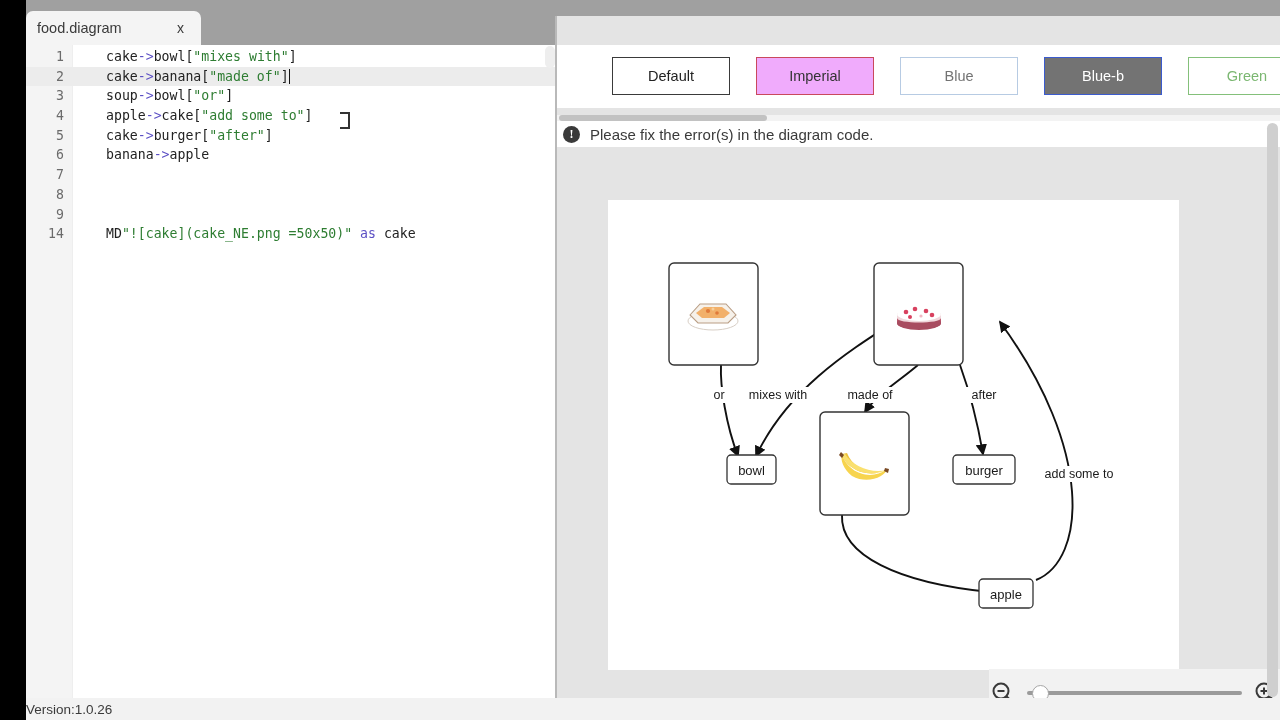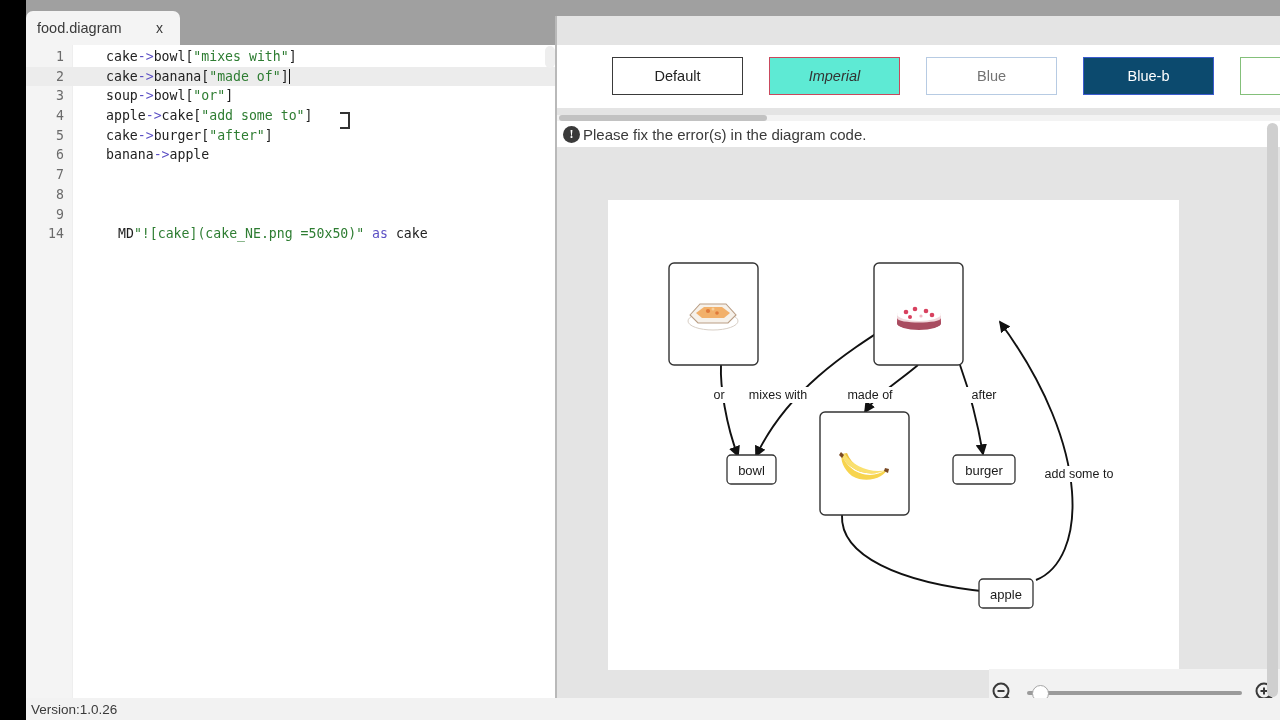--- a/index.html
+++ b/index.html
@@ -24,21 +24,21 @@
 
   
   .tabbar {
     position: absolute;
     left: 26px; top: 0; width: 1254px; height: 45px;
     background: #a0a0a0;
   }
   .tab {
     position: absolute;
     left: 0px; top: 11px;
-    width: 154px; height: 34px;
+    width: 175px; height: 34px;
     background: #f4f4f4;
     border-top-left-radius: 7px;
     border-top-right-radius: 7px;
     display: flex; align-items: center;
   }
   .tab-label {
     font-size: 14.5px;
     color: #3a3a3a;
     margin-left: 11px;
     white-space: nowrap;
@@ -79,21 +79,21 @@
     line-height: 19.7px;
   }
   .row .txt {
     position: absolute; left: 80px; top: 0;
     line-height: 19.7px;
     font-family: "DejaVu Sans Mono", monospace;
     font-size: 13.2px;
     white-space: pre;
     color: #222;
   }
-  .tk-id   { color: #1f1f1f; margin-left: 12px; }
+  .tk-id   { color: #1f1f1f; }
   .tk-arr  { color: #5b4fc4; }
   .tk-str  { color: #2e7d32; }
   .tk-kw   { color: #5b4fc4; }
   .caret {
     display: inline-block;
     width: 1px; height: 15px;
     background: #111;
     vertical-align: -3px;
   }
   .mouse-caret {
@@ -140,21 +140,21 @@
     left: 0; top: 29px; width: 723px; height: 63px;
     background: #ffffff;
   }
   .theme-row {
     position: absolute;
     left: 55px; top: 12px;
     display: flex;
     gap: 26px;
   }
   .theme-btn {
-    width: 131px; height: 38px;
+    width: 118px; height: 38px;
     background: #ffffff;
     display: flex; align-items: center; justify-content: center;
     font-size: 14.5px;
     cursor: pointer;
   }
   .theme-scrollbar {
     position: absolute;
     left: 2px; top: 99px;
     width: 208px; height: 6px;
     background: #c2c2c2;
@@ -178,21 +178,21 @@
     color: #ffffff;
     font-size: 12px; font-weight: bold;
     display: flex; align-items: center; justify-content: center;
     margin-left: 6px;
     font-family: "Liberation Serif", serif;
     line-height: 1;
   }
   .error-text {
     font-size: 15px;
     color: #3a3a3a;
-    margin-left: 3px;
+    margin-left: 10px;
   }
 
   .canvas-area {
     position: absolute;
     left: 0; top: 131px; width: 723px; height: 551px;
     background: #e4e4e4;
   }
   .diagram-sheet {
     position: absolute;
     left: 51px; top: 53px;
@@ -250,21 +250,20 @@
   .statusbar {
     position: absolute;
     left: 26px; top: 698px;
     width: 1254px; height: 22px;
     background: #f2f2f2;
     display: flex; align-items: center;
   }
   .status-text {
     font-size: 13.5px;
     color: #3a3a3a;
-    margin-left: 5px;
   }
 
   .node-label {
     font-family: "Liberation Sans", sans-serif;
     font-size: 13px;
     fill: #1a1a1a;
   }
   .edge-label {
     font-family: "Liberation Sans", sans-serif;
     font-size: 12.5px;
@@ -335,23 +334,23 @@
   </div>
   <div class="left-scroll-notch"></div>
 
   <div class="divider"></div>
 
   <div class="right-pane">
 
     <div class="theme-bar">
       <div class="theme-row" id="theme-row">
           <div class="theme-btn" style="border: 1.5px solid rgb(58, 58, 58); background: rgb(255, 255, 255); color: rgb(34, 34, 34);">Default</div>
-          <div class="theme-btn" style="border: 1.5px solid rgb(201, 73, 93); background: #5eead4; color: rgb(51, 51, 51); font-style: italic;">Imperial</div>
+          <div class="theme-btn" style="border: 1.5px solid rgb(201, 73, 93); background: #f0abfc; color: rgb(51, 51, 51);">Imperial</div>
           <div class="theme-btn" style="border: 1.5px solid rgb(183, 203, 227); background: rgb(255, 255, 255); color: #737373;">Blue</div>
-          <div class="theme-btn" style="border: 1.5px solid rgb(59, 91, 206); background: #0c4a6e; color: rgb(255, 255, 255);">Blue-b</div>
+          <div class="theme-btn" style="border: 1.5px solid rgb(59, 91, 206); background: #737373; color: rgb(255, 255, 255);">Blue-b</div>
           <div class="theme-btn" style="border: 1.5px solid rgb(132, 192, 122); background: rgb(255, 255, 255); color: rgb(123, 183, 113);">Green</div>
         </div>
     </div>
     <div class="theme-scroll-track"></div>
     <div class="theme-scrollbar"></div>
 
     <div class="error-bar">
       <div class="error-icon">!</div>
       <div class="error-text">Please fix the error(s) in the diagram code.</div>
     </div>

